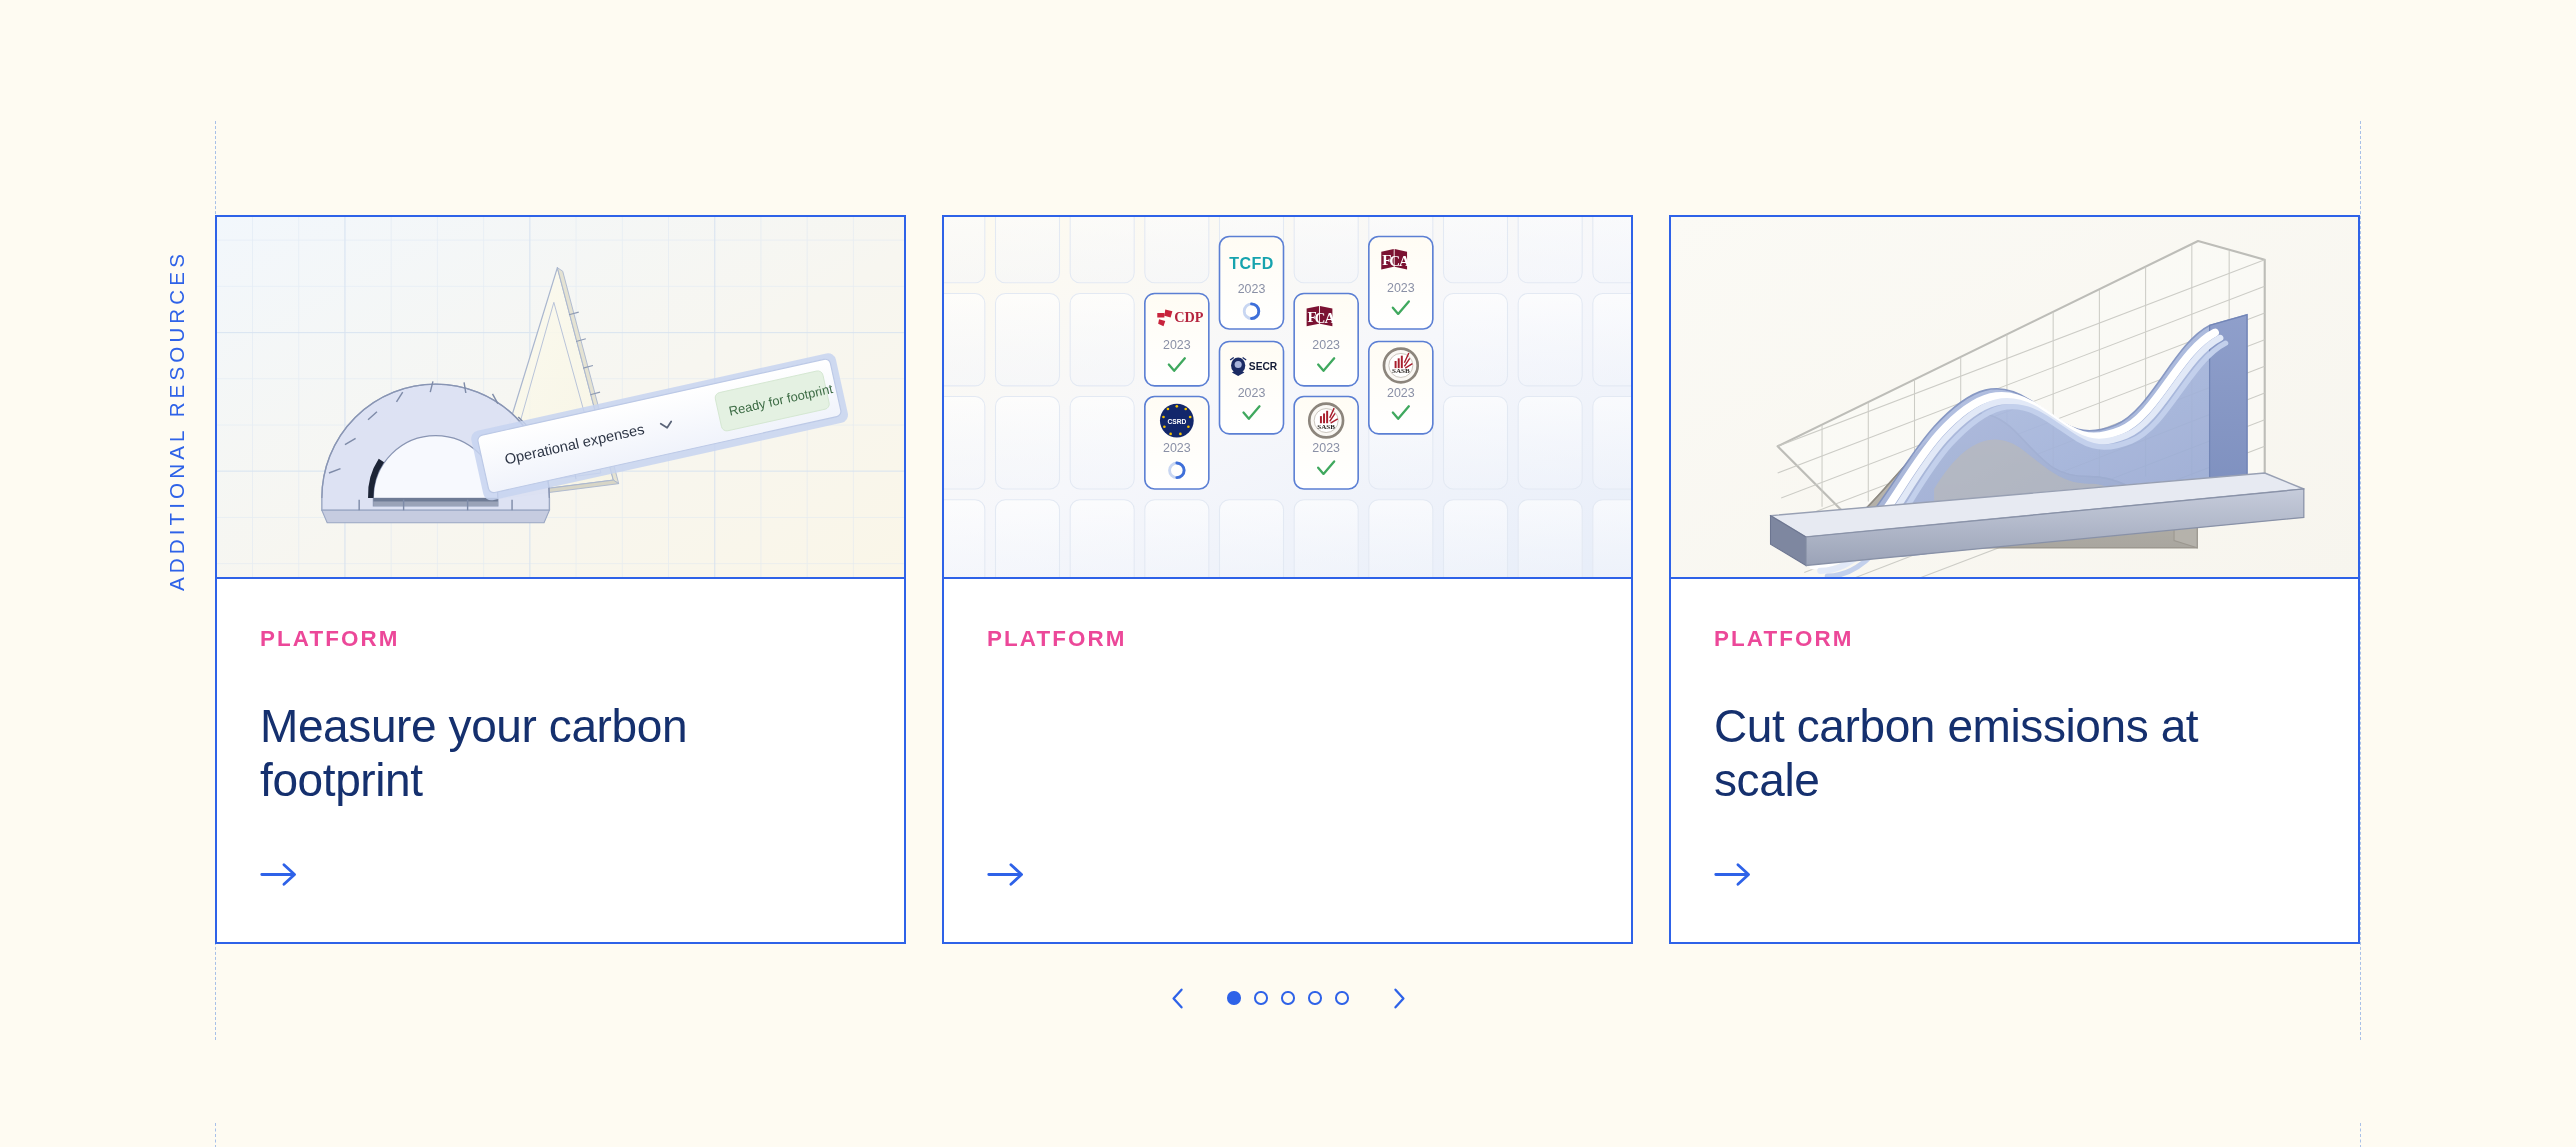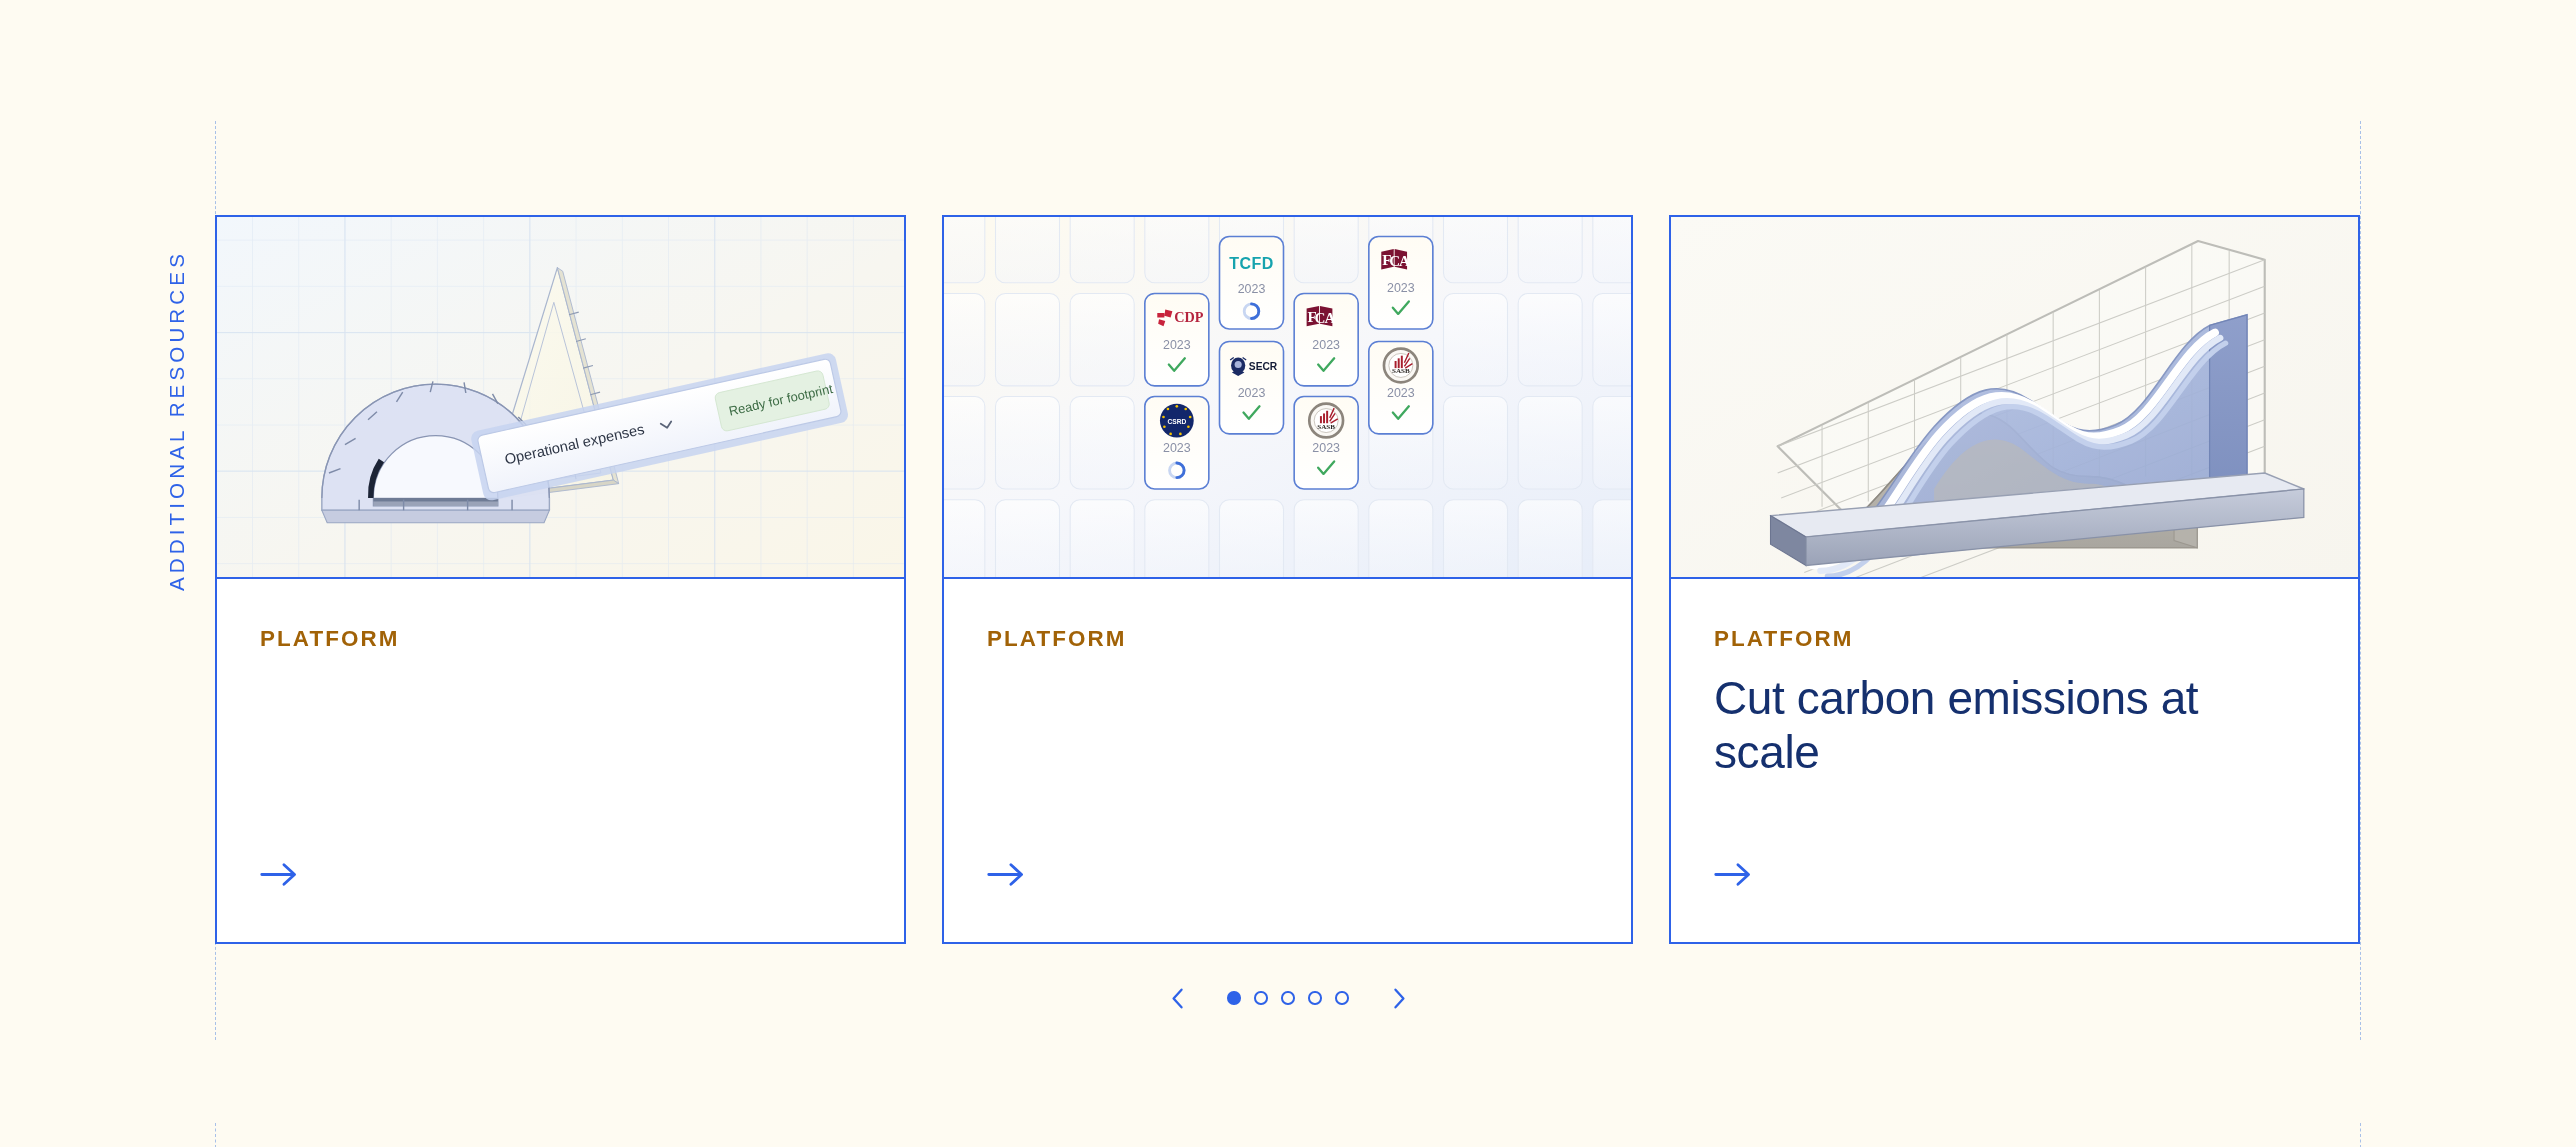--- a/index.html
+++ b/index.html
@@ -83,23 +83,23 @@
     padding: 47px 43px 0 43px;
     display: flex;
     flex-direction: column;
     background: #ffffff;
   }
 
   .eyebrow {
     font-size: 22.4px;
     letter-spacing: 2.1px;
     font-weight: 700;
-    color: #a16207;
+    color: #ec4899;
     text-transform: uppercase;
-    margin-bottom: 20px;
+    margin-bottom: 48px;
     font-family: "Liberation Sans", sans-serif;
   }
 
   .card-title {
     font-size: 46px;
     line-height: 1.17;
     font-weight: 400;
     color: #15306E;
     letter-spacing: -0.4px;
     max-width: 572px;
@@ -264,20 +264,21 @@
           <text x="320" y="240" font-family="'Liberation Sans', sans-serif" font-size="16.5" fill="#2D3545">Operational expenses</text>
           <path d="M500 233 l6 6 l6 -6" fill="none" stroke="#5A6478" stroke-width="2" stroke-linecap="round" stroke-linejoin="round"></path>
           <rect x="566" y="213" width="124" height="44" rx="6" fill="#E4F1E2" stroke="#D3E6D0" stroke-width="1"></rect>
           <text x="578" y="241" font-family="'Liberation Sans', sans-serif" font-size="14.5" fill="#3C6B44">Ready for footprint</text>
         </g>
       </svg>
     </div>
 
     <div class="card-body">
       <div class="eyebrow">PLATFORM</div>
+      <div class="card-title">Measure your carbon footprint</div>
       <div class="card-arrow">
         <svg viewBox="0 0 44 30">
           <path d="M2 15 H38 M27 4 L39 15 L27 26" fill="none" stroke="currentColor" stroke-width="3.2" stroke-linecap="round" stroke-linejoin="round"></path>
         </svg>
       </div>
     </div>
   </div>
 
   <div class="card">
     <div class="card-media">

